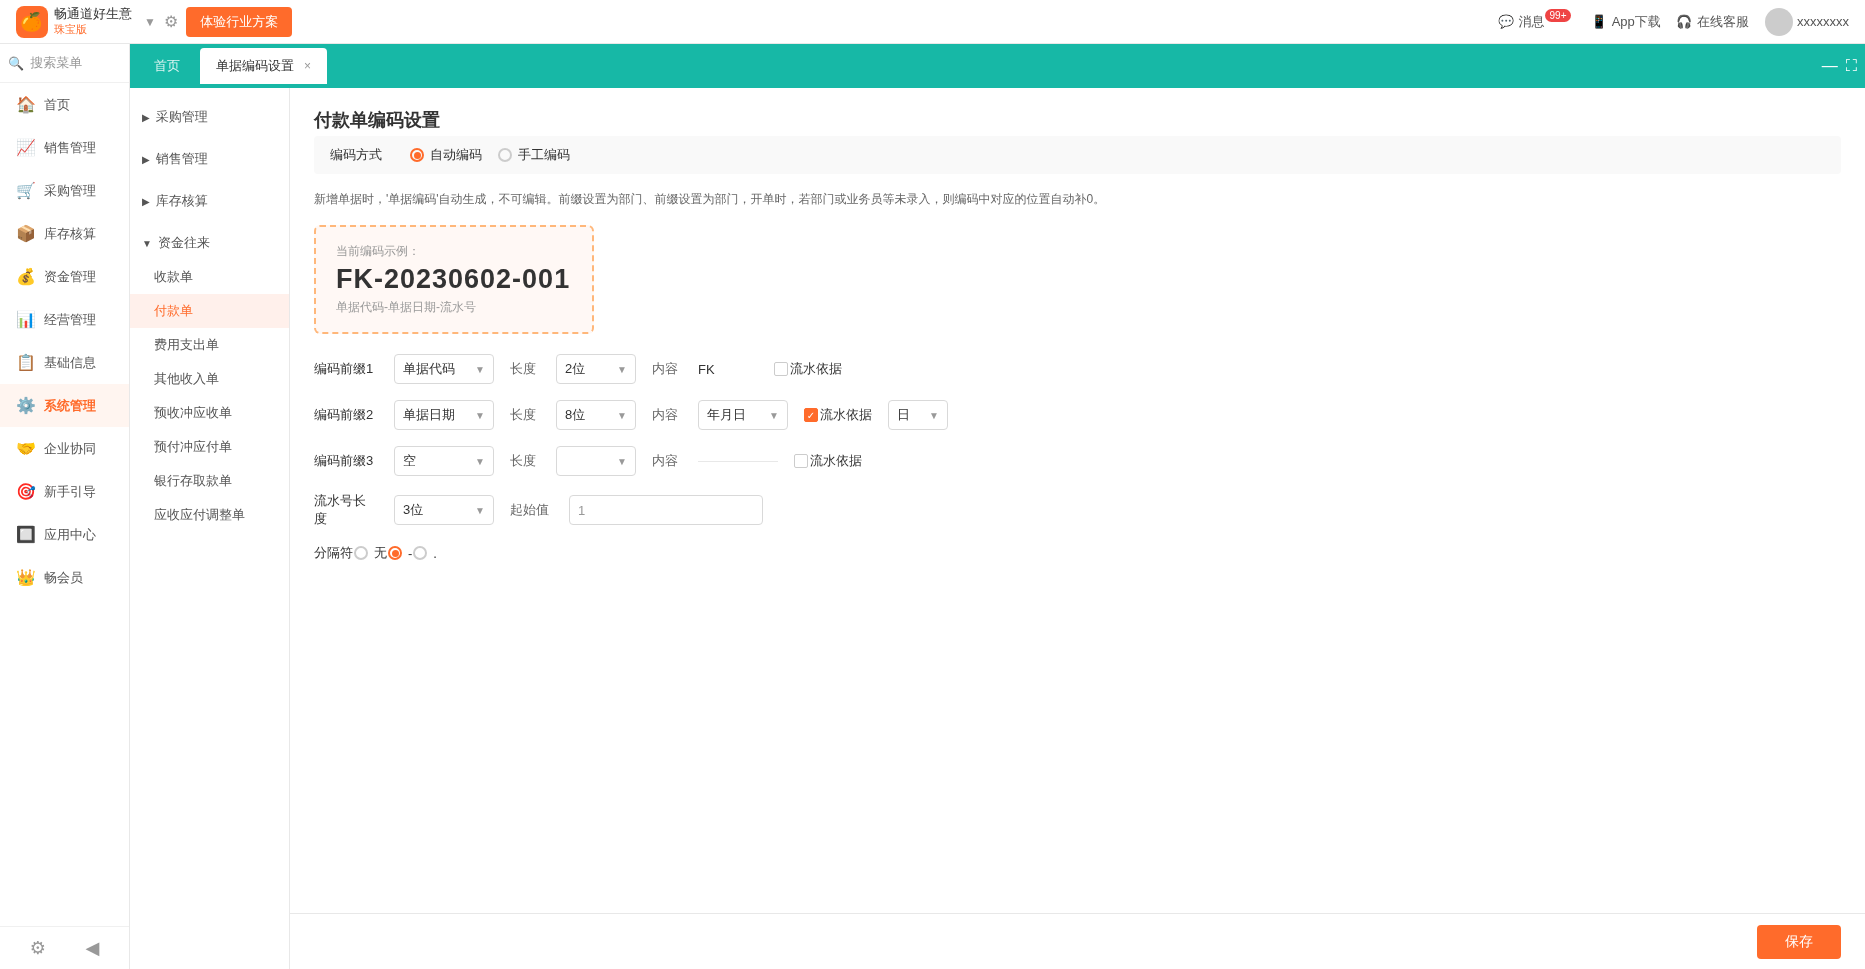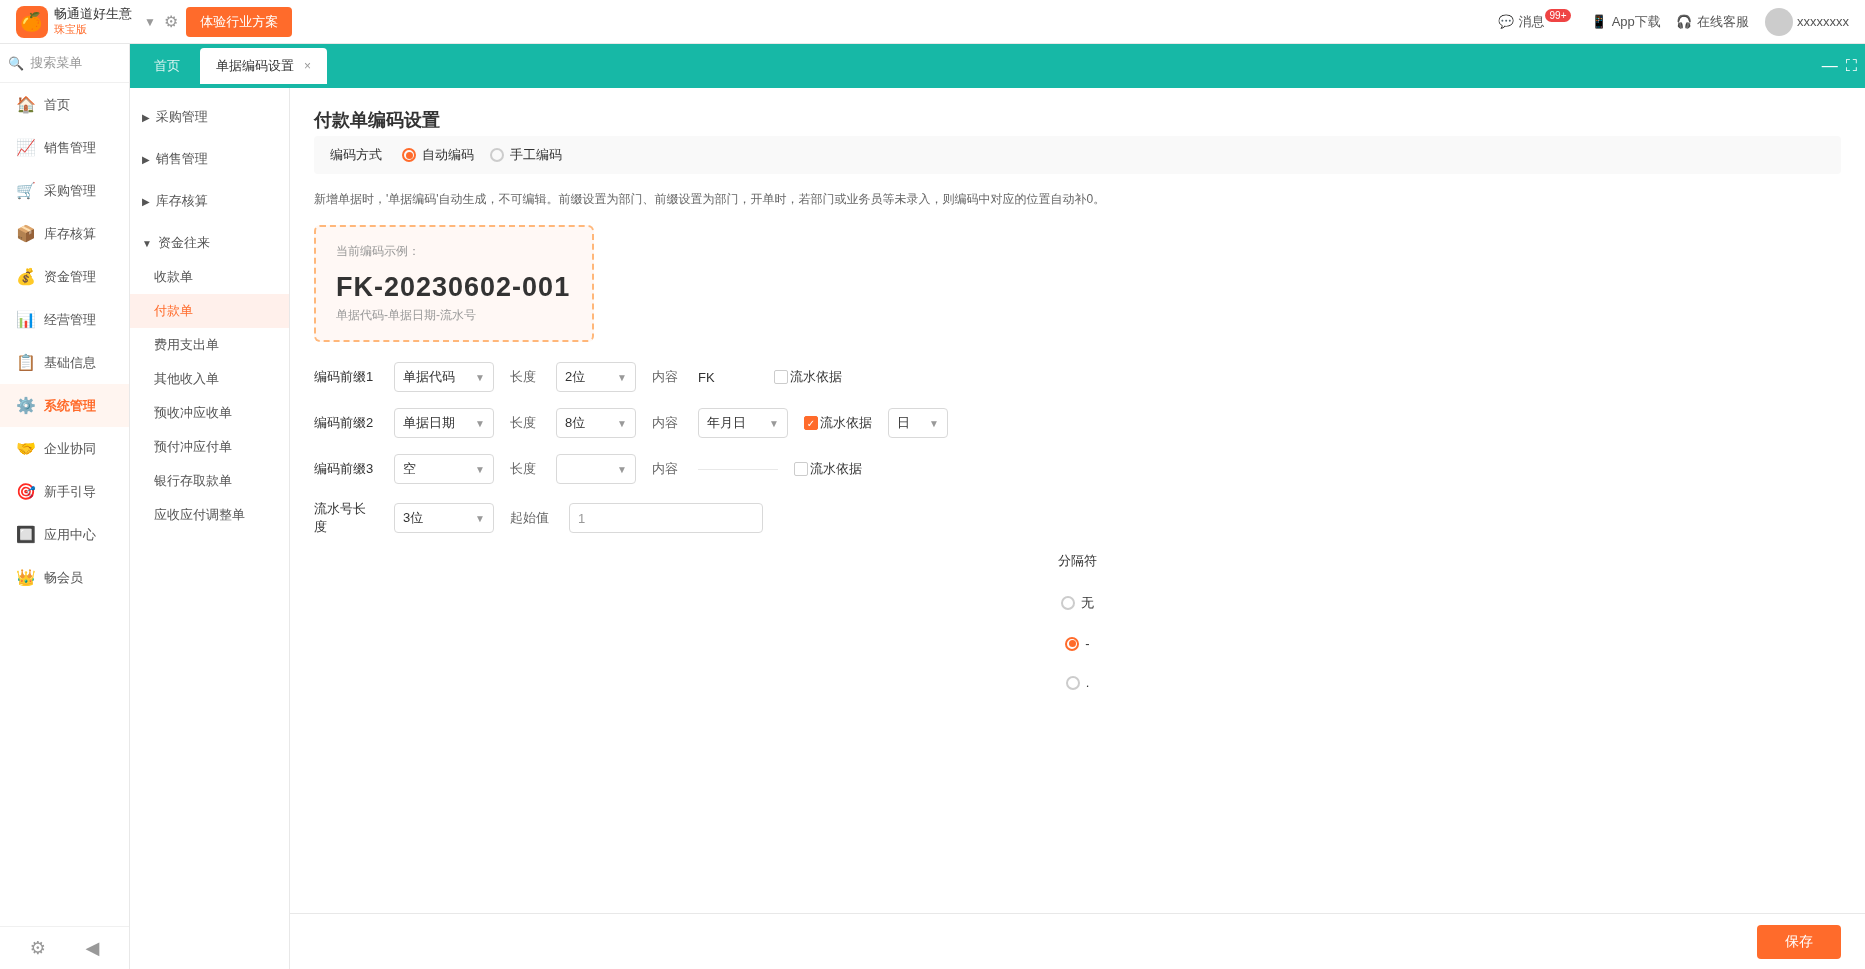--- a/index.html
+++ b/index.html
@@ -129,41 +129,41 @@
       flex: 1;
       padding: 20px 24px;
       overflow-y: auto;
       background: #fff;
       margin: 0;
     }
 
     .page-title { font-size: 18px; color: #333; font-weight: 600; margin-bottom: 4px; }
 
     
-    .code-method { display: flex; align-items: flex-end; gap: 20px; padding: 10px 16px; background: #f9f9f9; border-radius: 4px; margin-bottom: 16px; }
+    .code-method { display: flex; align-items: flex-end; gap: 28px; padding: 10px 16px; background: #f9f9f9; border-radius: 4px; margin-bottom: 16px; }
     .code-method-label { font-size: 13px; color: #333; font-weight: 500; }
     .radio-group { display: flex; gap: 16px; align-items: center; }
     .radio-item { display: flex; align-items: center; gap: 6px; font-size: 13px; color: #333; cursor: pointer; }
     .radio-dot { width: 14px; height: 14px; border-radius: 50%; border: 2px solid #ccc; display: flex; align-items: center; justify-content: center; }
     .radio-dot.checked { border-color: #ff6b2b; }
     .radio-dot.checked::after { content: ''; width: 7px; height: 7px; border-radius: 50%; background: #ff6b2b; }
 
     .info-text { font-size: 12px; color: #666; margin-bottom: 16px; line-height: 1.6; }
 
     
     .preview-box {
       border: 2px dashed #ffb77a;
       background: #fff8f5;
       border-radius: 6px;
       padding: 16px 20px;
       display: inline-block;
       margin-bottom: 20px;
       min-width: 280px;
     }
-    .preview-label { font-size: 12px; color: #999; margin-bottom: 12px; }
+    .preview-label { font-size: 12px; color: #999; margin-bottom: 4px; }
     .preview-code { font-size: 27px; font-weight: bold; color: #333; letter-spacing: 1px; }
     .preview-desc { font-size: 12px; color: #999; margin-top: 4px; }
 
     
     .checkbox-row { display: flex; align-items: center; gap: 8px; margin-bottom: 16px; font-size: 13px; color: #333; }
     .checkbox-box { width: 14px; height: 14px; border: 1px solid #ccc; border-radius: 2px; cursor: pointer; display: flex; align-items: center; justify-content: center; }
 
     
     .form-row { display: flex; align-items: center; gap: 16px; margin-bottom: 16px; }
     .form-label { font-size: 13px; color: #333; width: 64px; flex-shrink: 0; }
@@ -212,21 +212,21 @@
       background: #ff6b2b;
       color: white;
       border: none;
       border-radius: 4px;
       padding: 8px 28px;
       font-size: 14px;
       cursor: pointer;
       font-weight: 500;
     }
 
-    .divider-row { display: flex; align-items: center; gap: 24px; margin-bottom: 16px; flex-direction: column; }
+    .divider-row { display: flex; align-items: center; gap: 1px; margin-bottom: 16px; }
     .divider-label { font-size: 13px; color: #333; }
 
     .cb-checked { background: #ff6b2b; border-color: #ff6b2b; }
   </style>
 </head>
 <body>
 
 <div class="topbar">
   <div class="topbar-left">
     <div class="topbar-logo">

